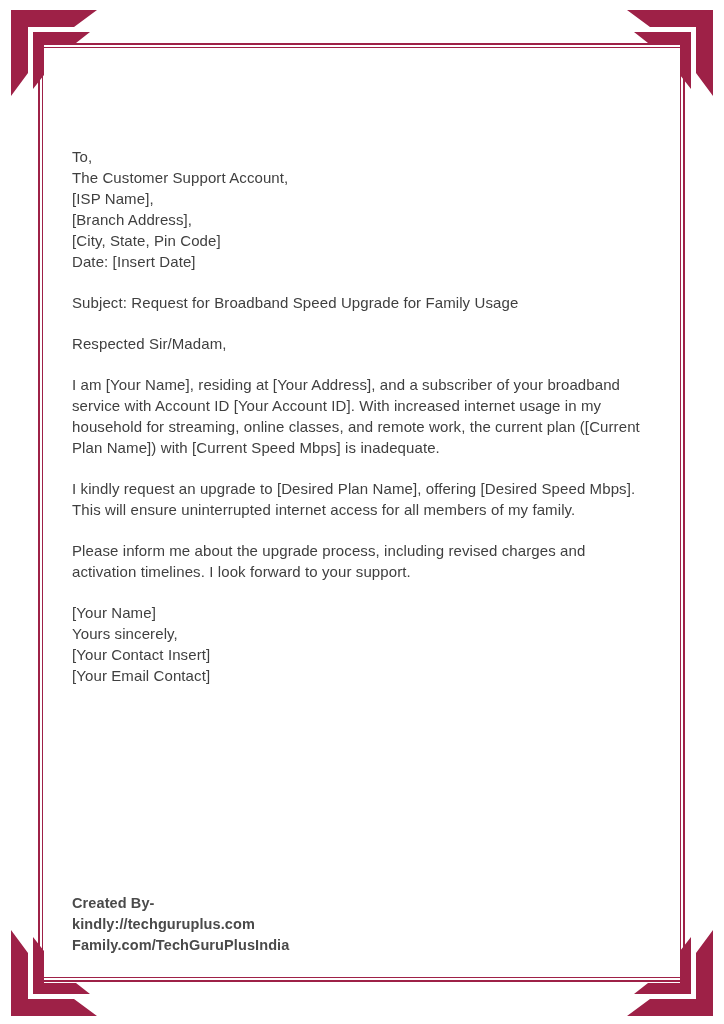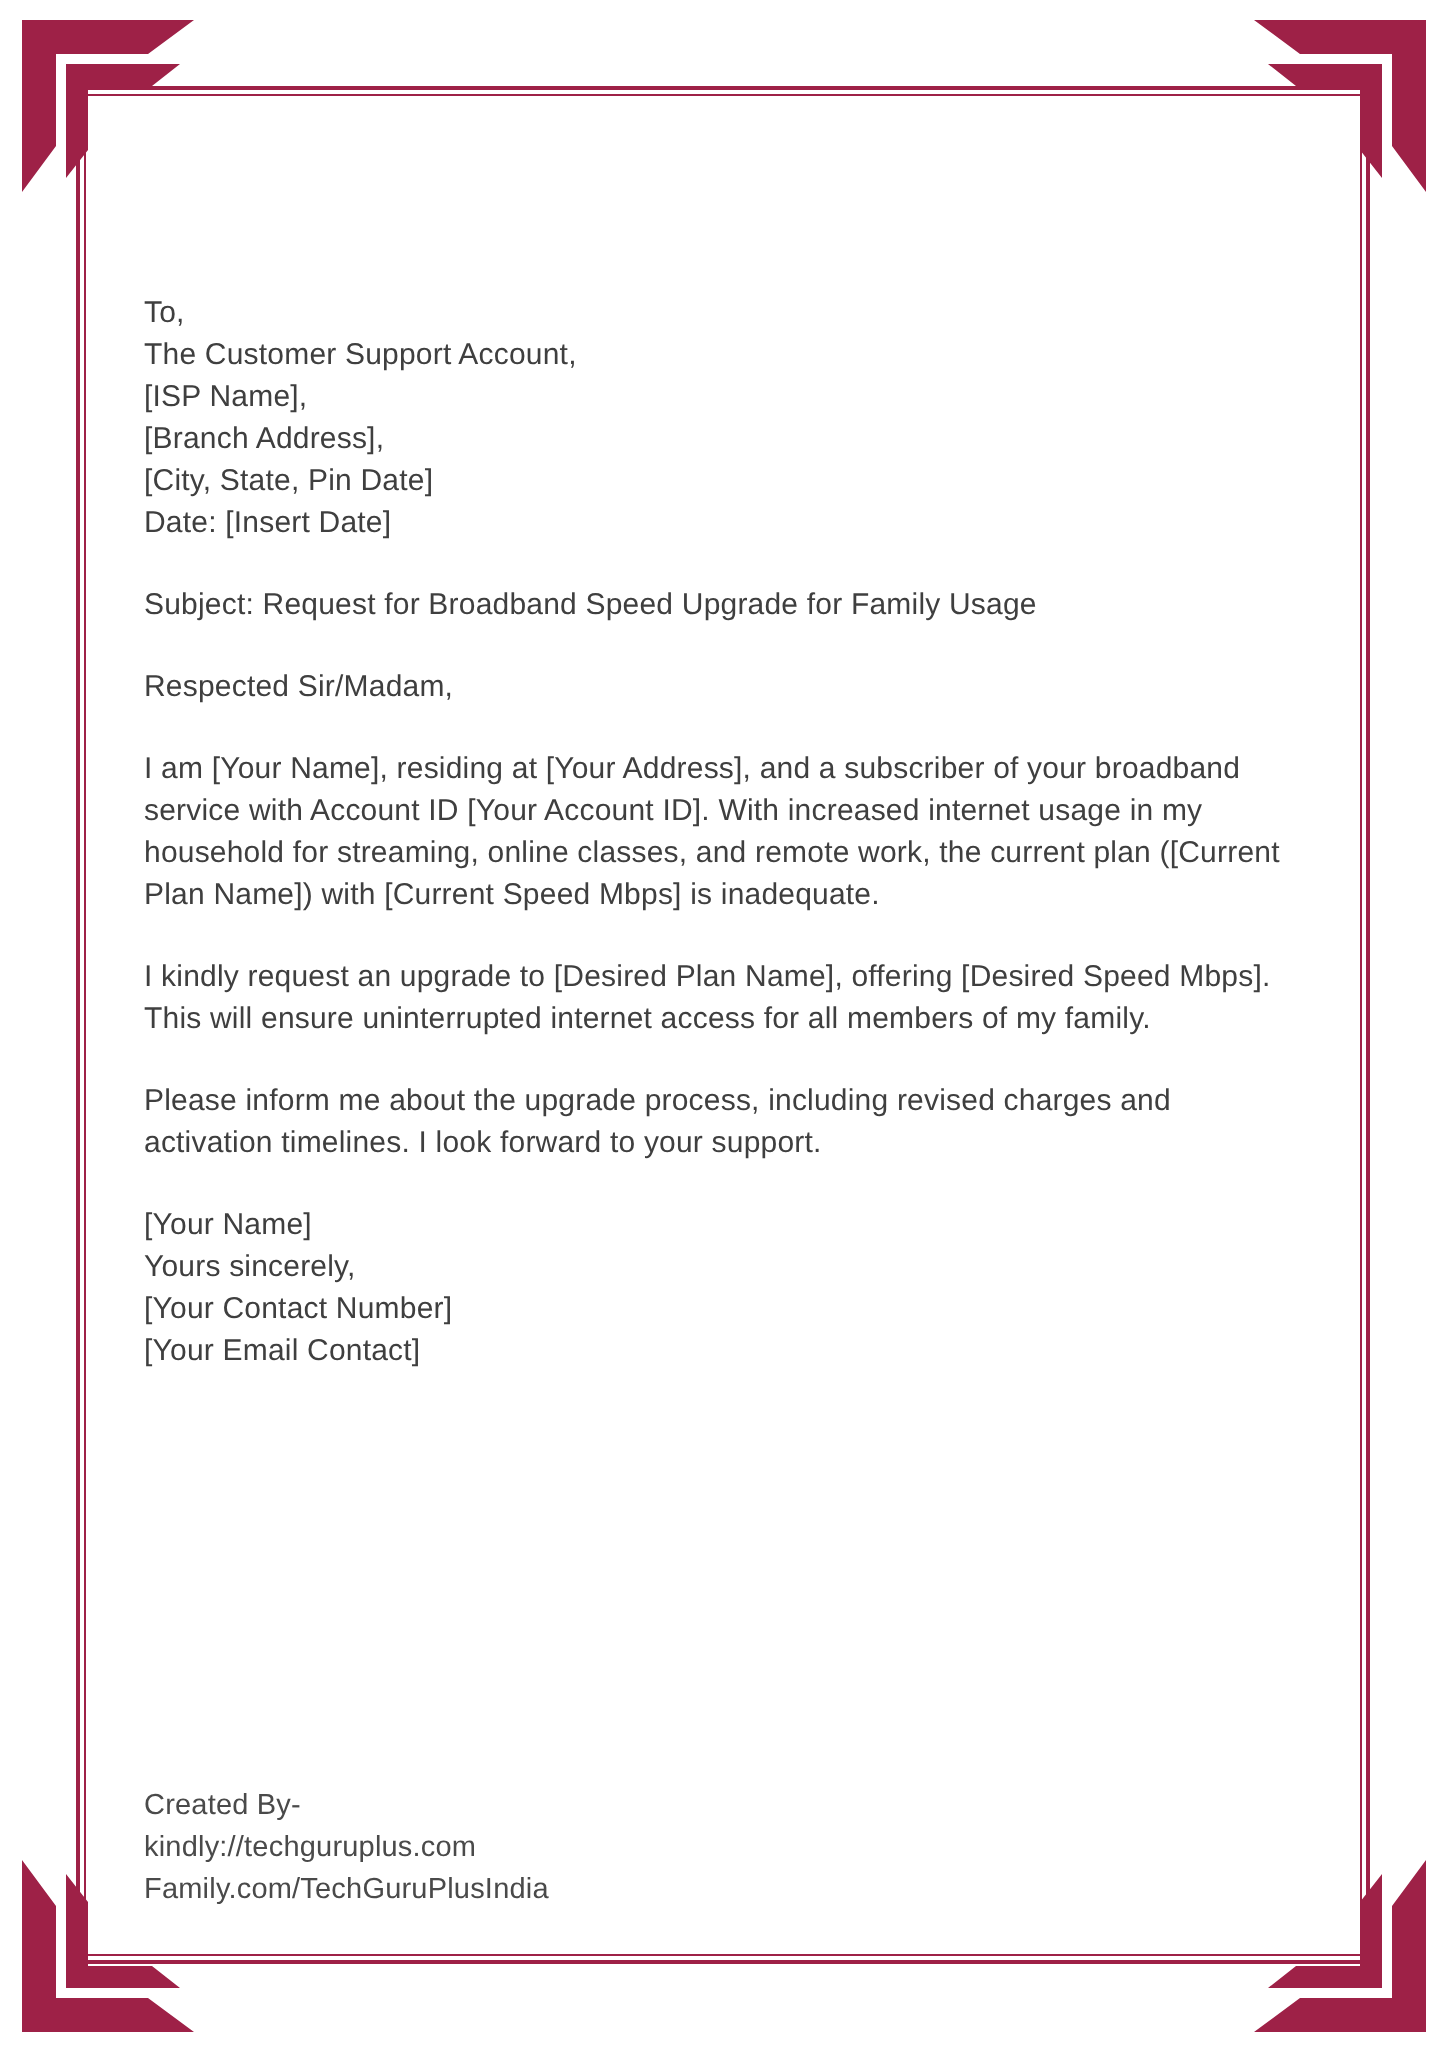--- a/index.html
+++ b/index.html
@@ -54,20 +54,21 @@
   .letter .block { margin: 0 0 20px 0; }
   .letter .line { white-space: pre; }
   .footer {
     position: absolute;
     left: 72px;
     top: 893px;
     font-size: 14.5px;
     line-height: 21px;
     letter-spacing: 0.1px;
     color: #4a4a4a;
+    font-weight: bold;
   }
 </style>
 </head>
 <body>
 
 <div class="page">
 
   <div class="frame">
     <div class="frame-inner"></div>
   </div>
@@ -97,38 +98,38 @@
     </svg>
   </div>
 
   <div class="letter">
 
     <div class="block">
       <div class="line">To,</div>
       <div class="line">The Customer Support Account,</div>
       <div class="line">[ISP Name],</div>
       <div class="line">[Branch Address],</div>
-      <div class="line">[City, State, Pin Date]</div>
+      <div class="line">[City, State, Pin Code]</div>
       <div class="line">Date: [Insert Date]</div>
     </div>
 
     <div class="block">Subject: Request for Broadband Speed Upgrade for Family Usage</div>
 
     <div class="block">Respected Sir/Madam,</div>
 
     <div class="block">I am [Your Name], residing at [Your Address], and a subscriber of your broadband service with Account ID [Your Account ID]. With increased internet usage in my household for streaming, online classes, and remote work, the current plan ([Current Plan Name]) with [Current Speed Mbps] is inadequate.</div>
 
     <div class="block">I kindly request an upgrade to [Desired Plan Name], offering [Desired Speed Mbps]. This will ensure uninterrupted internet access for all members of my family.</div>
 
     <div class="block">Please inform me about the upgrade process, including revised charges and activation timelines. I look forward to your support.</div>
 
     <div class="block">
       <div class="line">[Your Name]</div>
       <div class="line">Yours sincerely,</div>
-      <div class="line">[Your Contact Number]</div>
+      <div class="line">[Your Contact Insert]</div>
       <div class="line">[Your Email Contact]</div>
     </div>
 
   </div>
 
   <div class="footer">
     <div class="line">Created By-</div>
     <div class="line">kindly://techguruplus.com</div>
     <div class="line">Family.com/TechGuruPlusIndia</div>
   </div>

